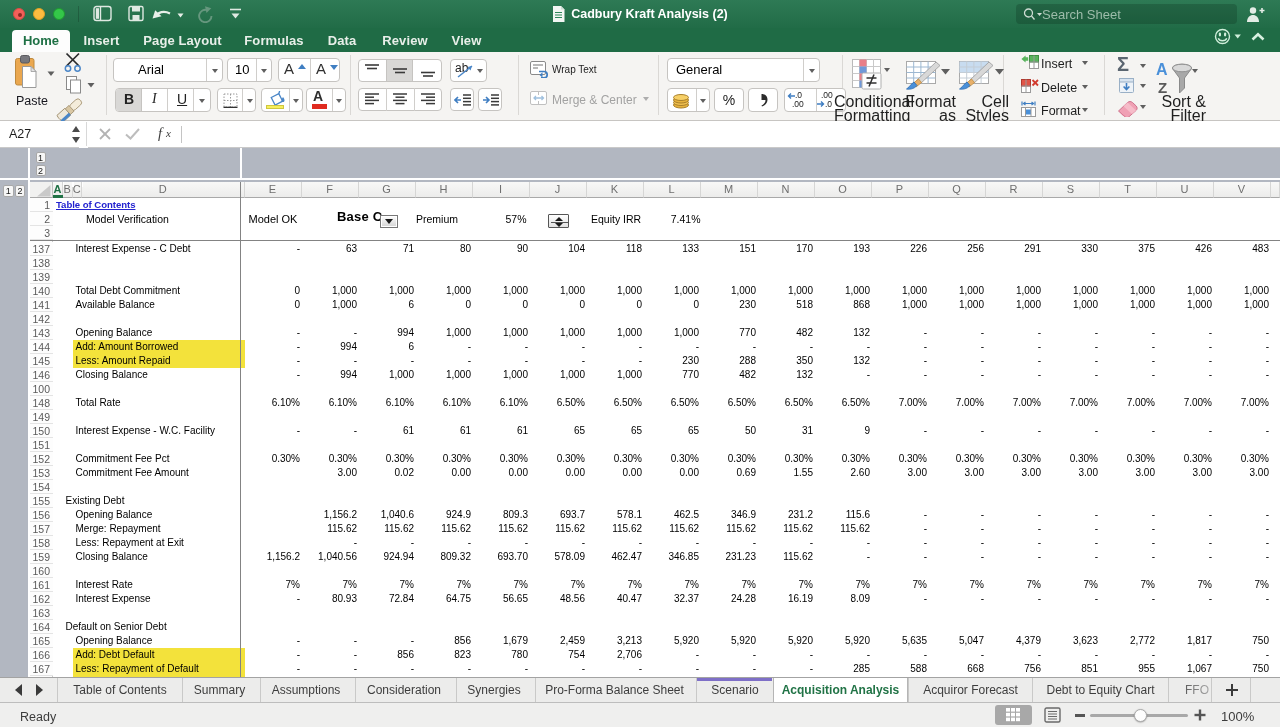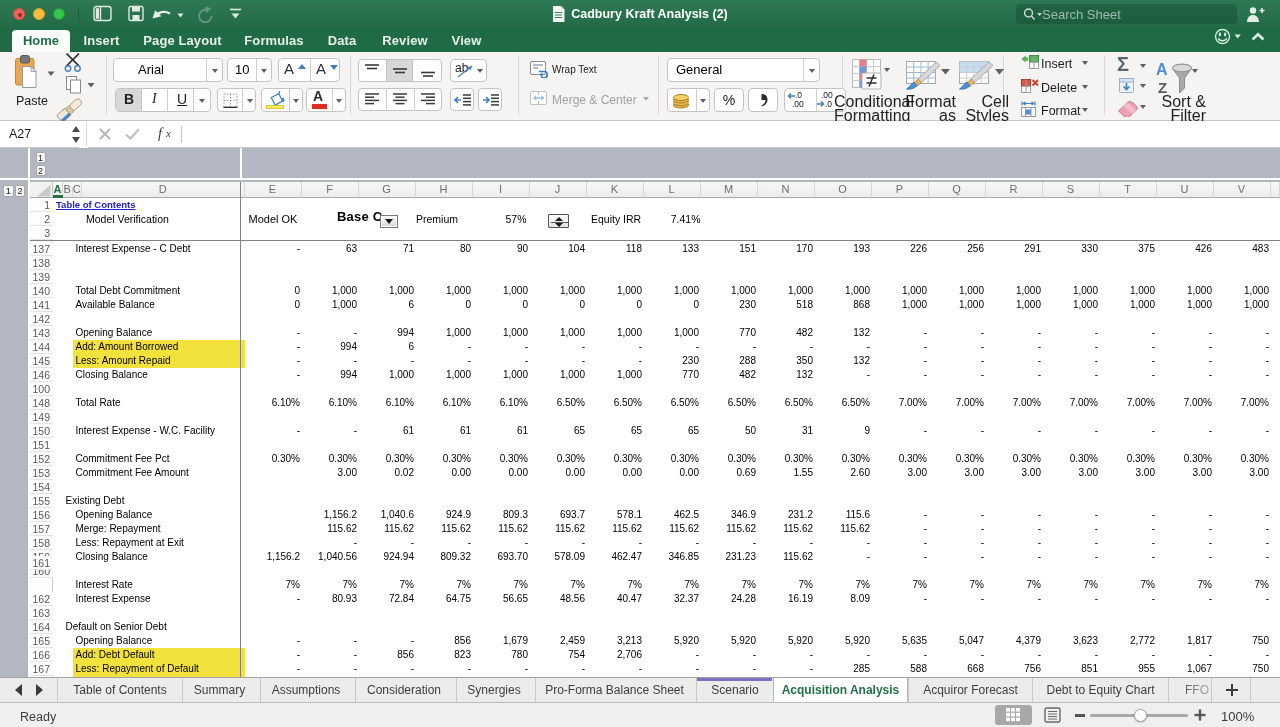--- a/index.html
+++ b/index.html
@@ -503,21 +503,21 @@
 <div class="rown" style="top:290.0px">151</div>
 <div class="rown" style="top:304.0px">152</div>
 <div class="rown" style="top:318.0px">153</div>
 <div class="rown" style="top:332.0px">154</div>
 <div class="rown" style="top:346.0px">155</div>
 <div class="rown" style="top:360.0px">156</div>
 <div class="rown" style="top:374.0px">157</div>
 <div class="rown" style="top:388.0px">158</div>
 <div class="rown" style="top:402.0px">159</div>
 <div class="rown" style="top:416.0px">160</div>
-<div class="rown" style="top:408px">161</div>
+<div class="rown" style="top:430.0px">161</div>
 <div class="rown" style="top:444.0px">162</div>
 <div class="rown" style="top:458.0px">163</div>
 <div class="rown" style="top:472.0px">164</div>
 <div class="rown" style="top:486.0px">165</div>
 <div class="rown" style="top:500.0px">166</div>
 <div class="rown" style="top:514.0px">167</div>
 <div class="grow" style="top:49.5px">
         <span class="glabel" style="left:56px;color:#2222cf;font-weight:700;text-decoration:underline;font-size:9.6px;letter-spacing:-.05px">Table of Contents</span>
       </div>
 <div class="grow" style="top:63.5px">

